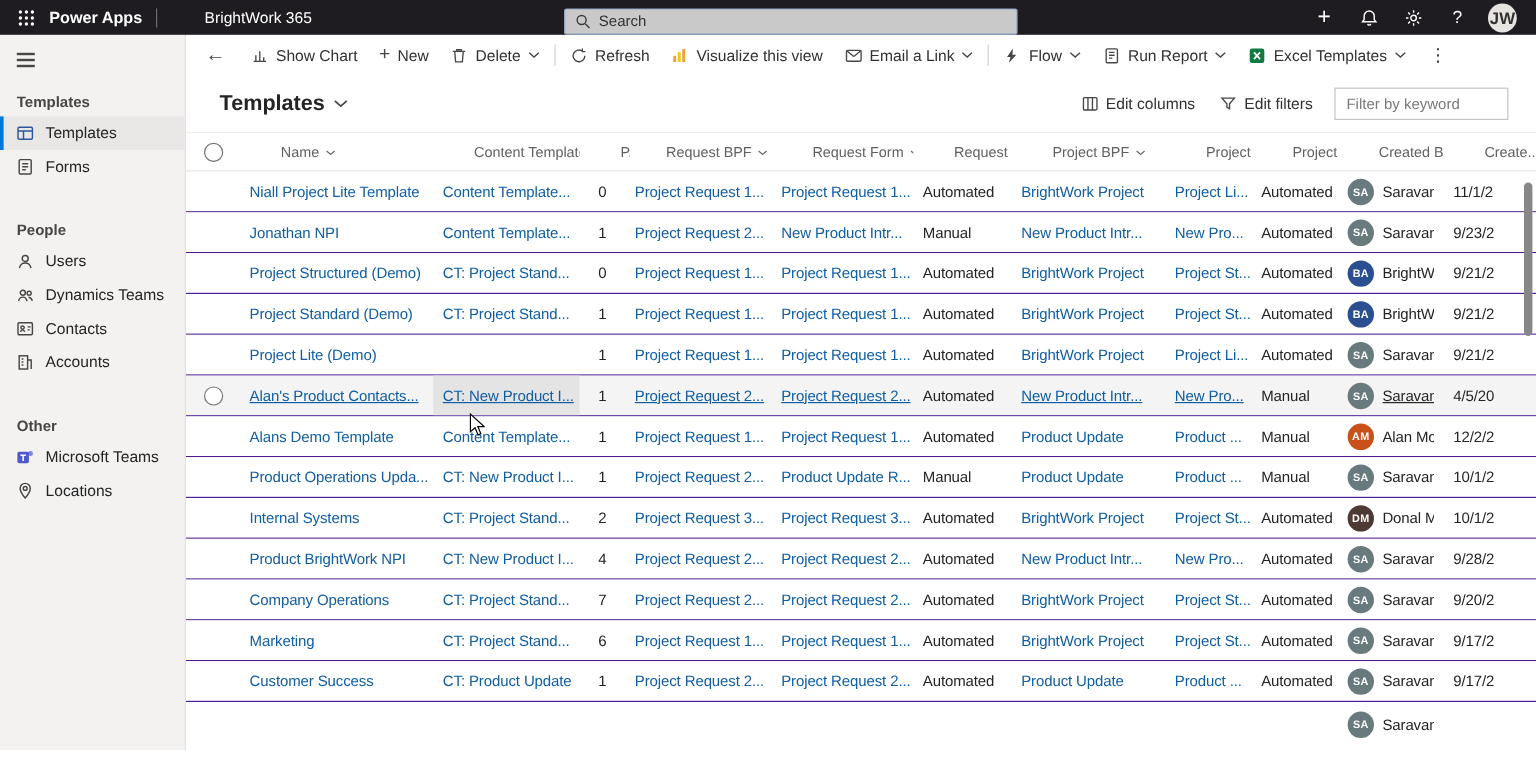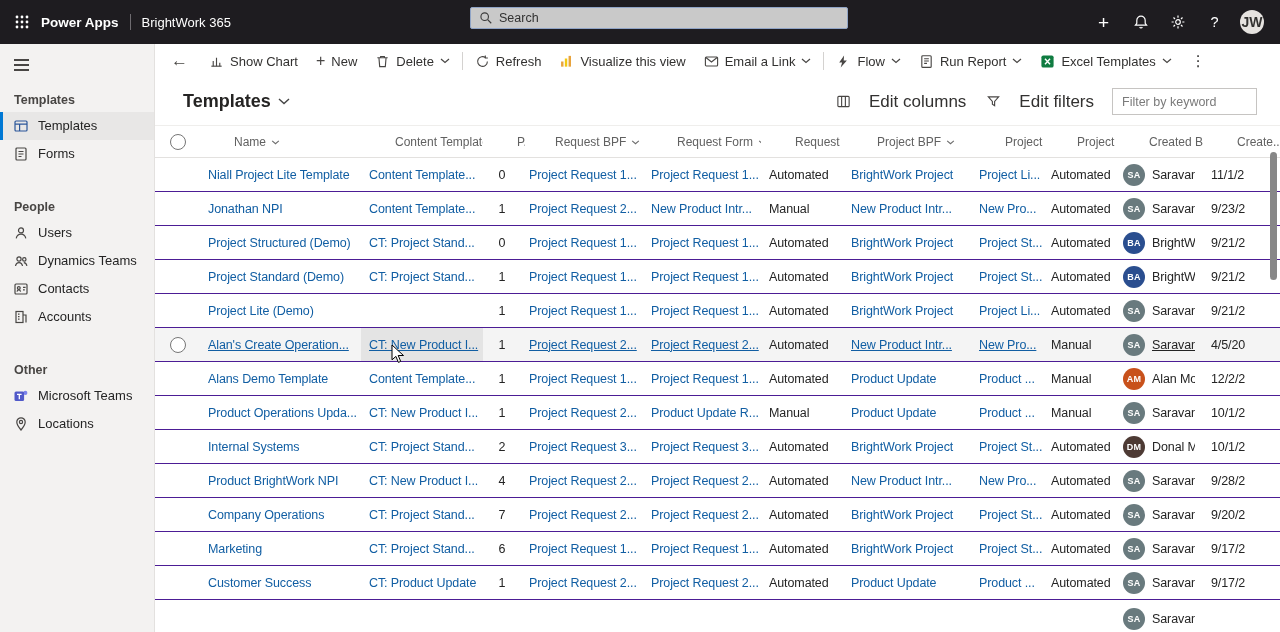--- a/index.html
+++ b/index.html
@@ -2,25 +2,25 @@
 <html><head>
 <meta charset="utf-8">
 <style>
   *{box-sizing:border-box;margin:0;padding:0;}
   html,body{background:#ddd;}
   button{font-family:inherit;}
   .page{width:1280px;height:632px;position:relative;overflow:hidden;background:#fff;
         font-family:"Liberation Sans","DejaVu Sans",sans-serif;color:#242424;}
 
   
-  .topbar{height:44px;background:#1e1c20;display:flex;align-items:center;color:#fff;position:relative;padding:0 8px 0 6px;}
+  .topbar{height:29px;background:#1e1c20;display:flex;align-items:center;color:#fff;position:relative;padding:0 8px 0 6px;}
   .waffle{width:32px;height:36px;display:flex;align-items:center;justify-content:center;background:none;border:0;cursor:pointer;}
   .app-name{font-weight:700;font-size:13.5px;margin-left:3px;white-space:nowrap;}
   .pipe{width:1px;height:16px;background:#6e6b70;margin:0 11px;}
-  .env-name{font-size:13px;white-space:nowrap;cursor:pointer;}
+  .env-name{font-size:13px;white-space:nowrap;cursor:pointer;margin-left:29px;}
   .search-pill{position:absolute;left:470px;top:7px;width:378px;height:22px;background:#c9c9c9;
                border:1px solid #90a4c6;border-radius:2px;display:flex;align-items:center;padding:0 8px;gap:6px;}
   .search-pill input{flex:1;background:transparent;border:0;outline:0;font-size:12.5px;color:#1f1f1f;font-family:inherit;}
   .search-pill input::placeholder{color:#323232;opacity:1;}
   .topbar-right{margin-left:auto;display:flex;align-items:center;}
   .tb-btn{width:37px;height:36px;display:flex;align-items:center;justify-content:center;background:none;border:0;color:#fff;cursor:pointer;font-size:15px;}
   .tb-plus{font-size:19px;font-weight:400;line-height:1;}
   .tb-help{font-size:14.5px;}
   .avatar-jw{width:24px;height:24px;border-radius:50%;background:#e6e3e0;color:#323130;font-size:14px;font-weight:700;
              display:flex;align-items:center;justify-content:center;margin:0 8px 0 7px;cursor:pointer;}
@@ -47,21 +47,21 @@
             font-size:13px;color:#323130;cursor:pointer;white-space:nowrap;}
   .cmd-plus{font-size:16px;color:#484644;line-height:1;margin-top:-1px;}
   .chev{color:#484644;flex:none;}
   .cmd-divider{width:1px;height:18px;background:#d4d2d0;margin:0 3px;flex:none;}
   .overflow{font-size:15px;color:#323130;padding:0 10px;background:none;border:0;cursor:pointer;}
 
   
   .viewhead{height:47px;display:flex;align-items:center;padding:0 23px 0 28px;flex:none;}
   .vtitle{display:flex;align-items:center;gap:7px;font-size:18px;font-weight:700;color:#252423;cursor:pointer;background:none;border:0;}
   .vh-spacer{flex:1;}
-  .vh-action{display:flex;align-items:center;gap:18px;font-size:17px;color:#323130;margin-left:20px;background:none;border:0;cursor:pointer;white-space:nowrap;}
+  .vh-action{display:flex;align-items:center;gap:6px;font-size:13px;color:#323130;margin-left:20px;background:none;border:0;cursor:pointer;white-space:nowrap;}
   .vh-filter{margin-left:18px;width:145px;height:27px;border:1px solid #c6c4c2;background:#fff;padding:0 9px;
              font-size:12.5px;color:#242424;font-family:inherit;outline:0;}
   .vh-filter::placeholder{color:#7a7a7a;opacity:1;}
 
   
   .grid{flex:1;min-height:0;display:flex;flex-direction:column;}
   .grid-cols{display:grid;grid-template-columns:45px 161px 122px 38px 122px 118px 82px 128px 72px 72px 88px minmax(0,1fr);}
   .grid-head{height:33px;flex:none;border-top:1px solid #efeeec;border-bottom:1px solid #e3e1df;align-items:center;
              color:#616161;font-size:12px;}
   .hcell{display:flex;align-items:center;gap:5px;padding:0 8px;white-space:nowrap;overflow:hidden;cursor:pointer;height:100%;margin-left:26px;}
@@ -505,21 +505,21 @@
                 <span class="avatar" data-name="avatar" style="background: rgb(105, 122, 126);">SA</span>
                 <span class="created-name" data-name="created-by-name">Saravana...</span>
               </div>
               <div class="cell" data-name="cell-created-on">9/21/2</div>
             </div>
 
             <div class="grid-row grid-cols hovered" data-name="table-row">
               <div class="sel-cell" data-name="row-select-cell">
                 <span class="circle" data-name="row-checkbox"></span>
               </div>
-              <div class="cell link" data-name="cell-name">Alan's Create Operation...</div>
+              <div class="cell link" data-name="cell-name">Alan's Product Contacts...</div>
               <div class="cell link" data-name="cell-content-template">CT: New Product I...</div>
               <div class="cell num" data-name="cell-projects">1</div>
               <div class="cell link" data-name="cell-request-bpf">Project Request 2...</div>
               <div class="cell link" data-name="cell-request-form">Project Request 2...</div>
               <div class="cell" data-name="cell-request-required">Automated</div>
               <div class="cell link" data-name="cell-project-bpf">New Product Intr...</div>
               <div class="cell link" data-name="cell-project-form">New Pro...</div>
               <div class="cell" data-name="cell-project-required">Manual</div>
               <div class="cell created-by" data-name="cell-created-by">
                 <span class="avatar" data-name="avatar" style="background: rgb(105, 122, 126);">SA</span>

